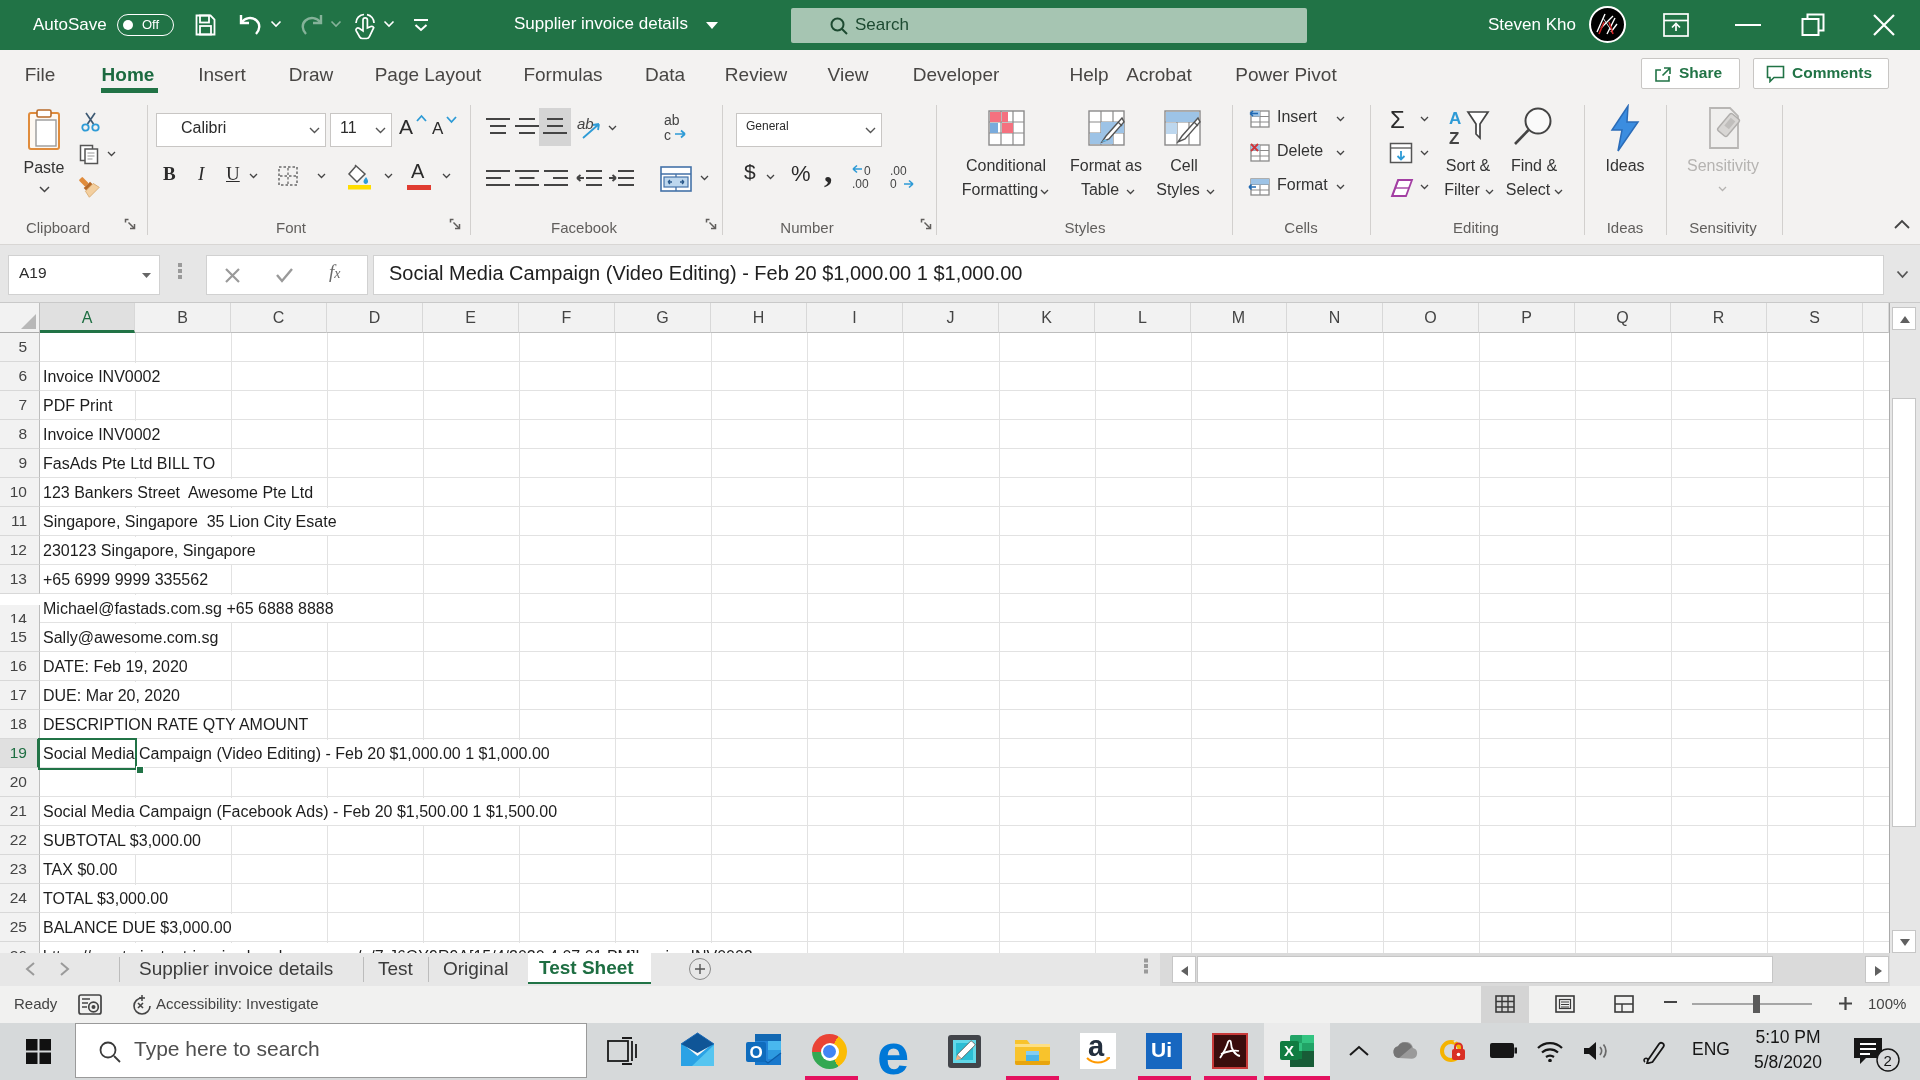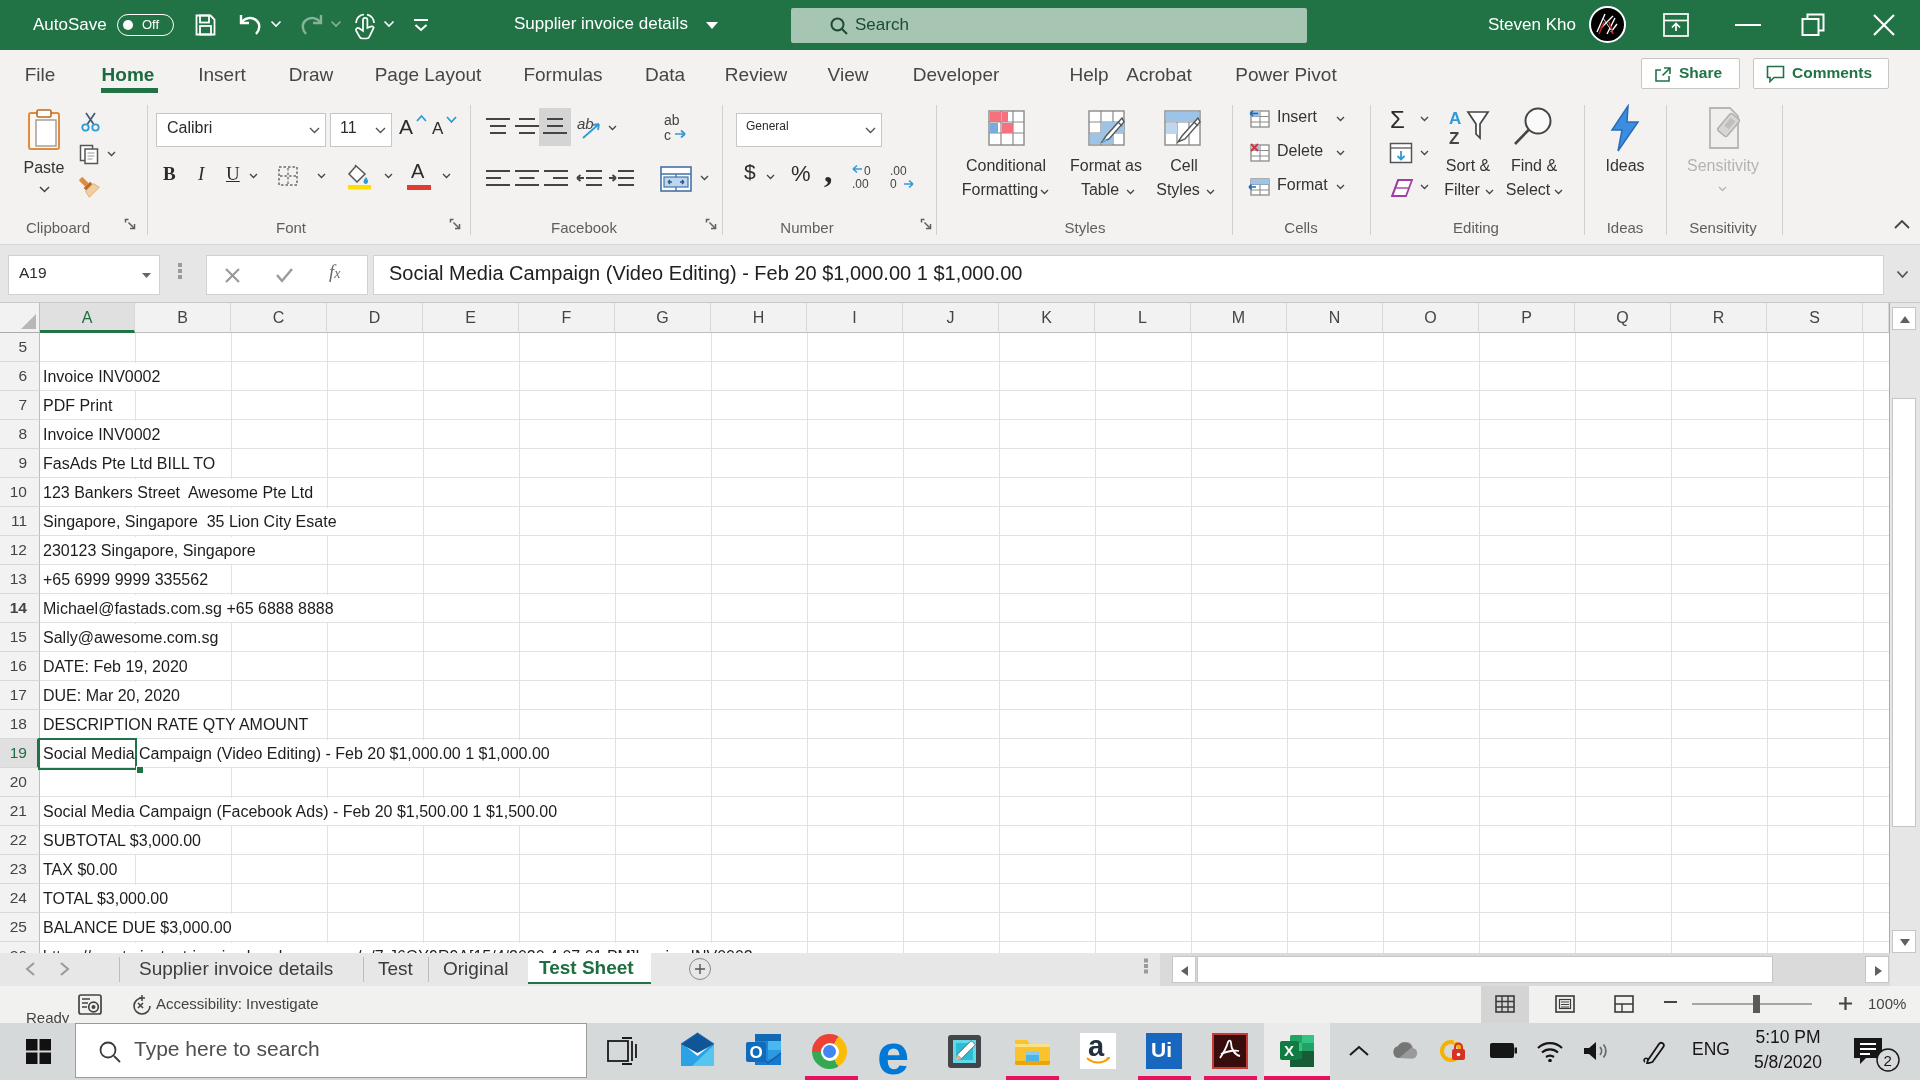--- a/index.html
+++ b/index.html
@@ -201,21 +201,21 @@
     </svg>
     <div class="glabel" style="left:58px;">Clipboard</div>
     <svg class="launcher" style="left:124px;" width="13" height="13" viewBox="0 0 13 13">
       <path d="M1.5 4.5 V1.5 H4.5" stroke="#605e5c" stroke-width="1.5" fill="none"></path>
         <path d="M4.5 4.5 L10 10" stroke="#605e5c" stroke-width="1.5"></path>
         <path d="M10.5 6 V10.5 H6" stroke="#605e5c" stroke-width="1.5" fill="none"></path>
     </svg>
     <div class="gsep" style="left:147px;"></div>
 
     <div class="abs" style="left:156px; top:13px; width:170px; height:34px; background:#fff; border:1px solid #c8c6c4;">
-      <div class="abs" style="left:10px; top:5px; font-size:16px; color:#2b2b2b;">Calibri</div>
+      <div class="abs" style="left:24px; top:5px; font-size:16px; color:#2b2b2b;">Calibri</div>
       <svg class="abs" style="left:152px; top:13px;" width="11" height="8" viewBox="0 0 11 8">
           <path d="M1 1 L5.5 5.5 L10 1" fill="none" stroke="#555" stroke-width="1.4"></path>
         </svg>
     </div>
     <div class="abs" style="left:330px; top:13px; width:62px; height:34px; background:#fff; border:1px solid #c8c6c4;">
       <div class="abs" style="left:9px; top:5px; font-size:16px; color:#2b2b2b;">11</div>
       <svg class="abs" style="left:44px; top:13px;" width="11" height="8" viewBox="0 0 11 8">
           <path d="M1 1 L5.5 5.5 L10 1" fill="none" stroke="#555" stroke-width="1.4"></path>
         </svg>
     </div>
@@ -555,21 +555,21 @@
     <div class="abs" style="left:40px; top:30px; width:1849px; height:620px;background-image:repeating-linear-gradient(to right, transparent 0px, transparent 95px, #e2e2e2 95px, #e2e2e2 96px),repeating-linear-gradient(to bottom, transparent 0px, transparent 28px, #e2e2e2 28px, #e2e2e2 29px);"></div>
     <div class="rowhead" style="top:30px;">5</div>
     <div class="rowhead" style="top:59px;">6</div>
     <div class="rowhead" style="top:88px;">7</div>
     <div class="rowhead" style="top:117px;">8</div>
     <div class="rowhead" style="top:146px;">9</div>
     <div class="rowhead" style="top:175px;">10</div>
     <div class="rowhead" style="top:204px;">11</div>
     <div class="rowhead" style="top:233px;">12</div>
     <div class="rowhead" style="top:262px;">13</div>
-    <div class="rowhead" style="top:291px;font-weight:bold;">14</div>
+    <div class="rowhead" style="top:302px;">14</div>
     <div class="rowhead" style="top:320px;">15</div>
     <div class="rowhead" style="top:349px;">16</div>
     <div class="rowhead" style="top:378px;">17</div>
     <div class="rowhead" style="top:407px;">18</div>
     <div class="rowhead" style="top:436px; background:#e0e0e0; color:#1e6e42; border-right:3px solid #217346; padding-right:10px;">19</div>
     <div class="rowhead" style="top:465px;">20</div>
     <div class="rowhead" style="top:494px;">21</div>
     <div class="rowhead" style="top:523px;">22</div>
     <div class="rowhead" style="top:552px;">23</div>
     <div class="rowhead" style="top:581px;">24</div>
@@ -642,21 +642,21 @@
       </div>
     <div class="abs" style="left:1197px; top:3px; width:576px; height:27px; background:#fff; border:1px solid #c6c6c6;"></div>
     <div class="abs" style="left:1865px; top:3px; width:24px; height:27px; background:#fff; border:1px solid #c6c6c6;">
         <svg class="abs" style="left:8px; top:8px;" width="9" height="12" viewBox="0 0 9 12">
           <path d="M1 1 L8 6 L1 11 z" fill="#606060"></path>
         </svg>
       </div>
   </div>
 
   <div id="statusbar">
-    <div class="abs" style="left:14px; top:23px;margin-left:12px;">Ready</div>
+    <div class="abs" style="left:14px; top:9px;">Ready</div>
     <svg class="abs" style="left:78px; top:8px;" width="24" height="21" viewBox="0 0 24 21">
       <rect x="1" y="1" width="22" height="19" rx="2" fill="none" stroke="#444" stroke-width="1.7"></rect>
       <path d="M4 5 h8 M4 9 h6 M4 13 h5" stroke="#444" stroke-width="1.4"></path>
       <circle cx="15.5" cy="13" r="4.8" fill="none" stroke="#444" stroke-width="1.7"></circle>
       <circle cx="15.5" cy="13" r="2" fill="#444"></circle>
     </svg>
     <svg class="abs" style="left:128px; top:8px;" width="24" height="22" viewBox="0 0 24 22">
       <path d="M14 4 a8 8 0 1 0 8 8" fill="none" stroke="#444" stroke-width="1.6"></path>
       <path d="M14 1 v6 m-3 -3 h6" stroke="#444" stroke-width="1.5"></path>
       <path d="M10 9 l5 5 m0 -5 l-5 5" stroke="#444" stroke-width="1.6"></path>

